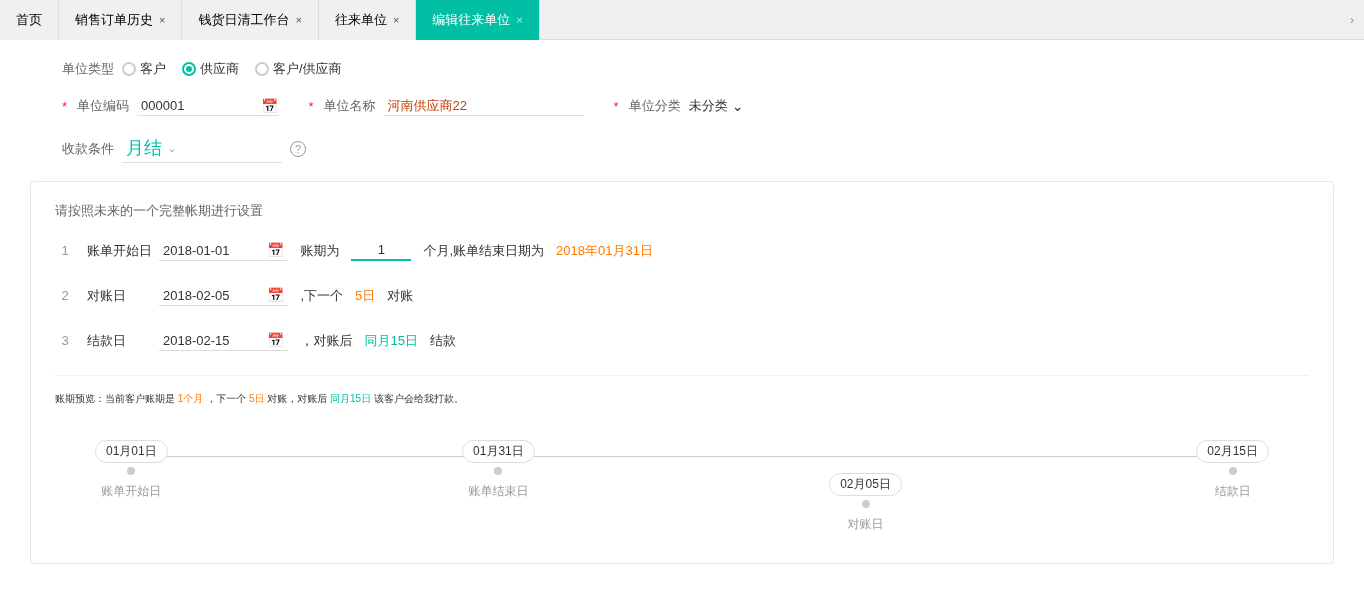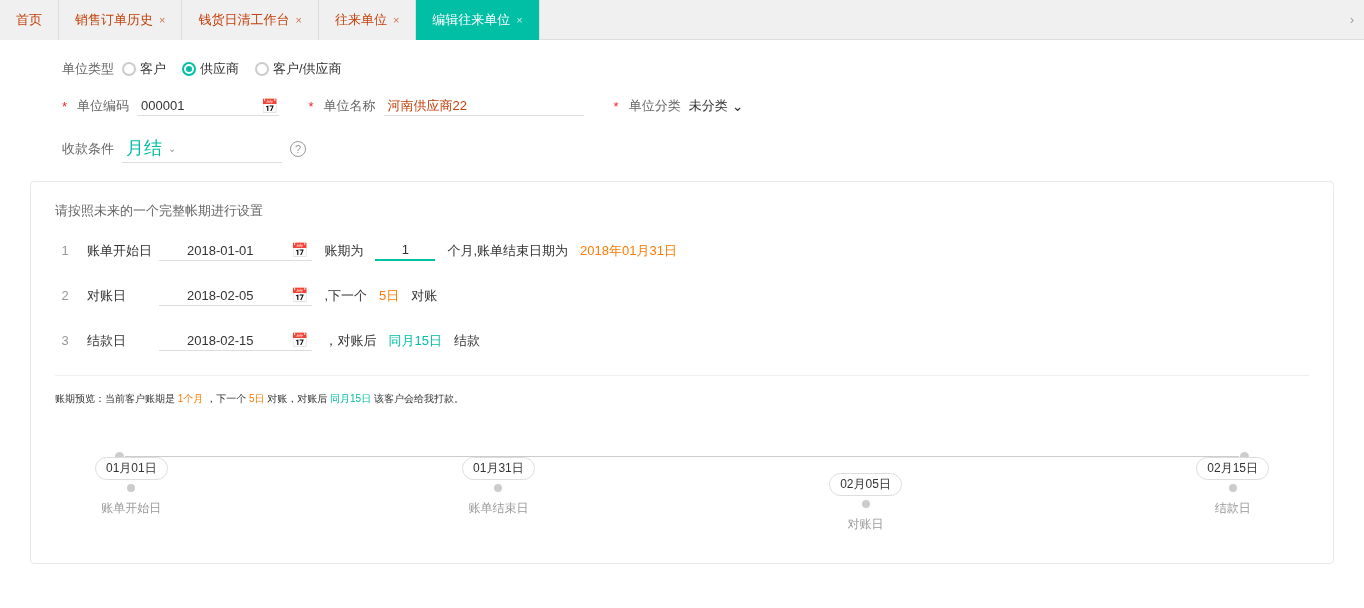--- a/index.html
+++ b/index.html
@@ -14,21 +14,21 @@
       height: 40px;
       padding-left: 0;
     }
     .tab {
       display: flex;
       align-items: center;
       padding: 0 16px;
       height: 40px;
       cursor: pointer;
       font-size: 13px;
-      color: #c2410c;
+      color: #000000;
       border-right: 1px solid #ddd;
       background: #f0f0f0;
       white-space: nowrap;
       gap: 6px;
     }
     .tab:first-child { border-left: none; }
     .tab.active {
       background: #00bfa5;
       color: #fff;
     }
@@ -211,21 +211,20 @@
       gap: 4px;
       padding: 2px 4px;
     }
     .date-input-group input {
       border: none;
       outline: none;
       font-size: 13px;
       color: #333;
       background: transparent;
       width: 100px;
-      margin-left: 24px;
     }
 
     .months-input {
       border: none;
       border-bottom: 2px solid #00bfa5;
       outline: none;
       font-size: 13px;
       color: #333;
       width: 60px;
       padding: 2px 4px;
@@ -417,21 +416,21 @@
     </div>
 
     <div style="position:relative; padding: 10px 40px;">
 
       <div style="position:absolute; top:26px; left:70px; right:70px; height:1px; background:#ccc;"></div>
 
       <div style="position:absolute; top:22px; left:60px; width:9px; height:9px; border-radius:50%; background:#ccc;"></div>
 
       <div style="position:absolute; top:22px; right:60px; width:9px; height:9px; border-radius:50%; background:#ccc;"></div>
 
-      <div style="display:flex; justify-content:space-between; align-items:center; position:relative; z-index:1;">
+      <div style="display:flex; justify-content:space-between; align-items:flex-start; position:relative; z-index:1;">
 
         <div style="display:flex;flex-direction:column;align-items:center;gap:4px;">
           <div class="tl-date-badge">01月01日</div>
           <div style="width:8px;height:8px;border-radius:50%;background:#ccc;"></div>
           <span class="tl-label">账单开始日</span>
         </div>
 
         <div style="display:flex;flex-direction:column;align-items:center;gap:4px;">
           <div class="tl-date-badge">01月31日</div>
           <div style="width:8px;height:8px;border-radius:50%;background:#ccc;"></div>

